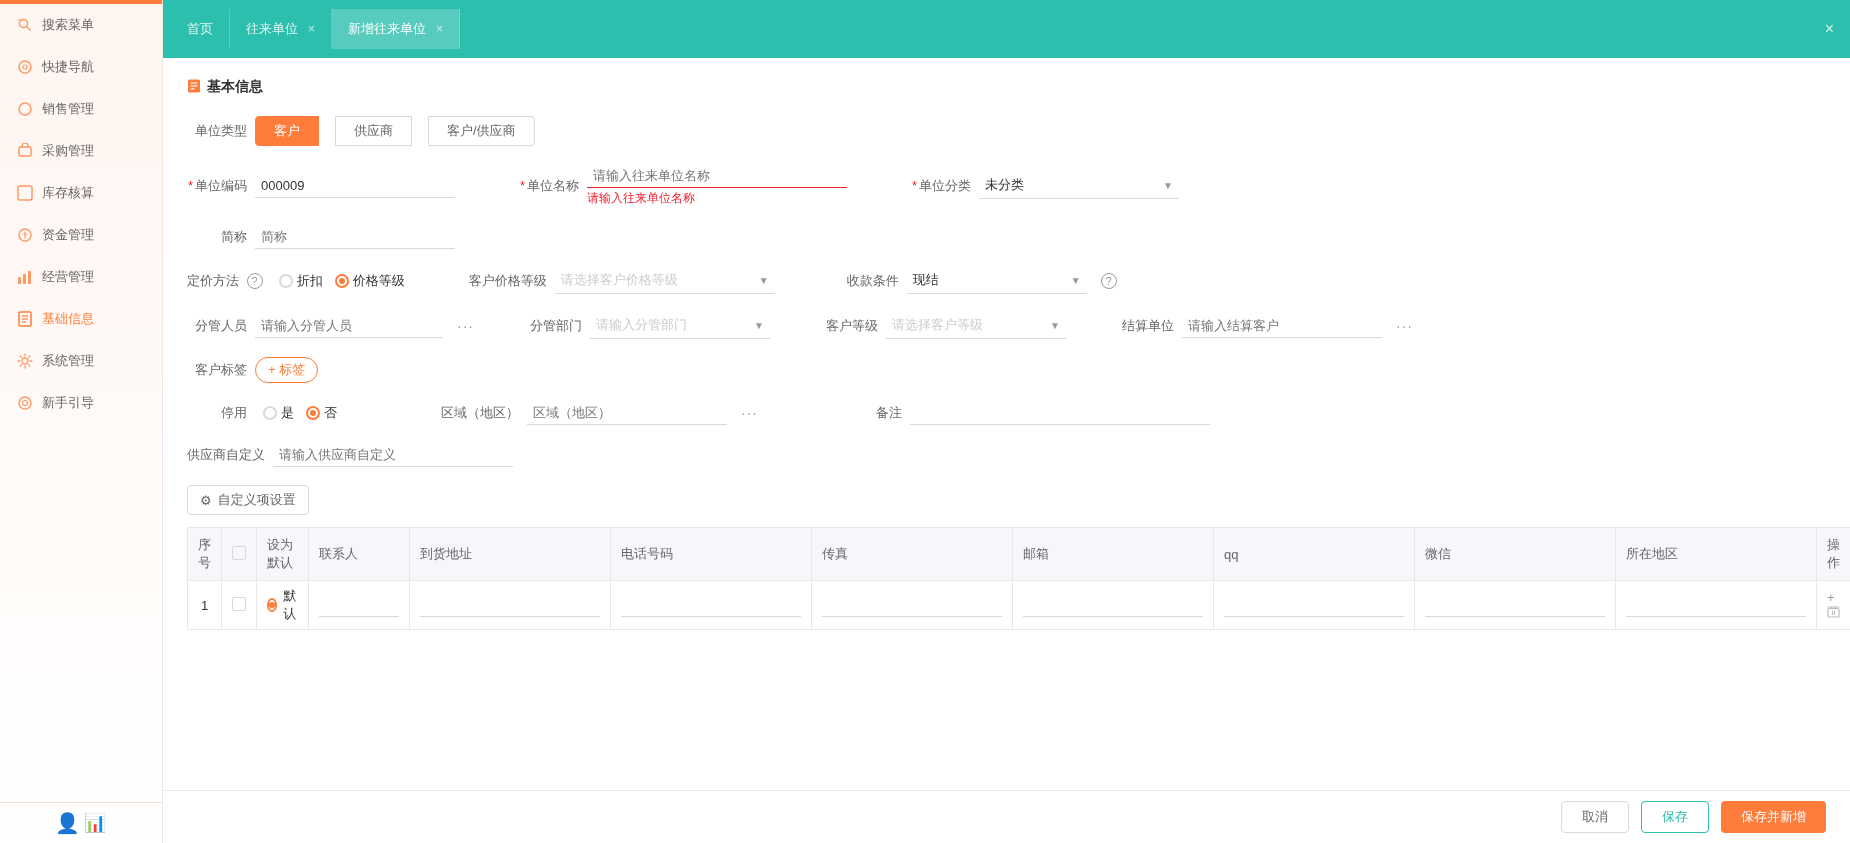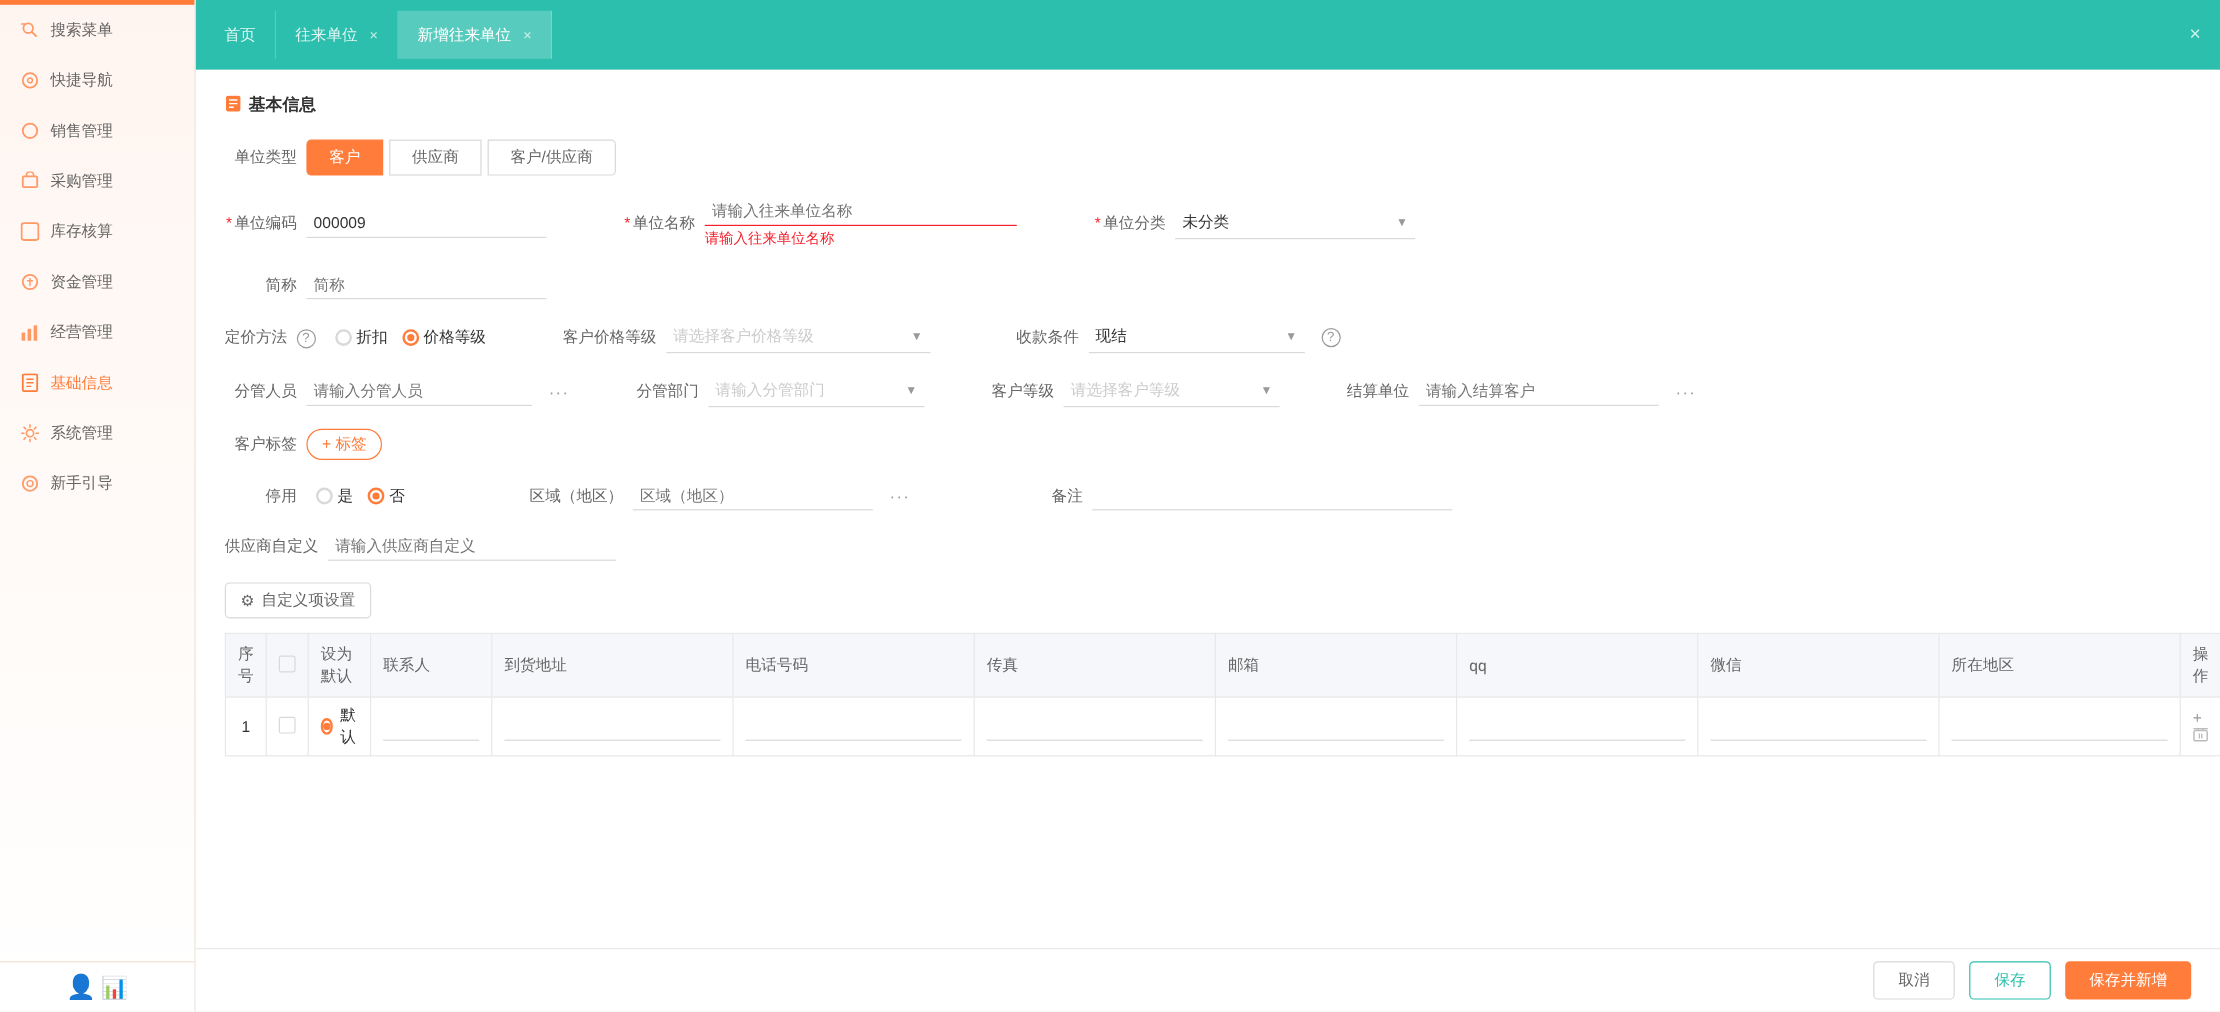--- a/index.html
+++ b/index.html
@@ -180,21 +180,21 @@
       color: #999;
       font-size: 10px;
     }
     .select-value {
       color: #333;
     }
 
     
     .unit-type-group {
       display: flex;
-      gap: 5px;
+      gap: 16px;
     }
     .unit-type-btn {
       padding: 5px 18px;
       border: 1px solid #d9d9d9;
       background: #fff;
       color: #666;
       font-size: 13px;
       cursor: pointer;
       white-space: nowrap;
     }

